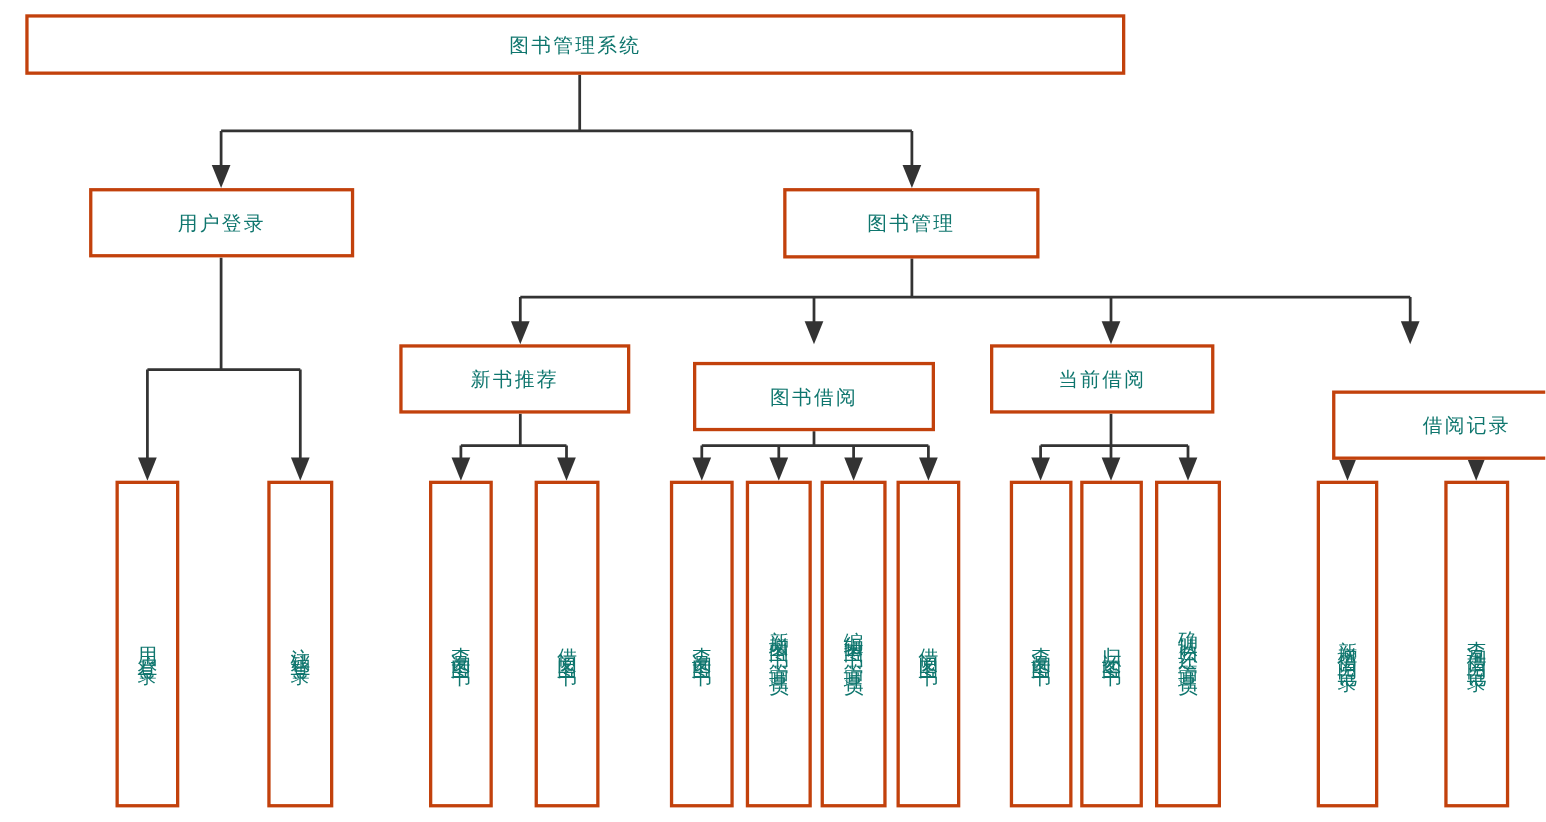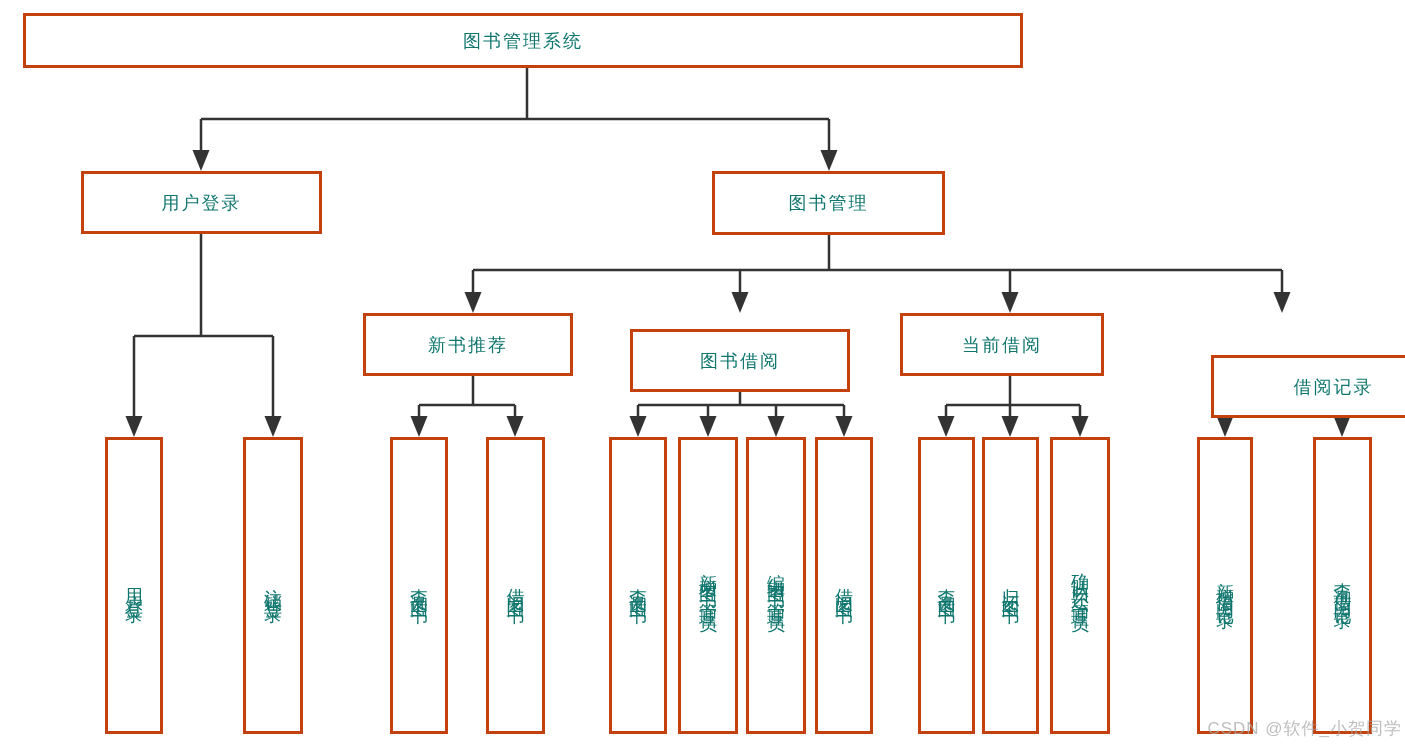--- a/index.html
+++ b/index.html
@@ -136,15 +136,14 @@
   <div class="node v-node" style="left:746px; top:437px; width:60px; height:297px;">编辑图书（管理员）</div>
   <div class="node v-node" style="left:815px; top:437px; width:58px; height:297px;">借阅图书</div>
 
   <div class="node v-node" style="left:918px; top:437px; width:57px; height:297px;">查询图书</div>
   <div class="node v-node" style="left:982px; top:437px; width:57px; height:297px;">归还图书</div>
   <div class="node v-node" style="left:1050px; top:437px; width:60px; height:297px;">确认归还（管理员）</div>
 
   <div class="node v-node" style="left:1197px; top:437px; width:56px; height:297px;">新增借阅记录</div>
   <div class="node v-node" style="left:1313px; top:437px; width:59px; height:297px;">查询借阅记录</div>
 
-  <div class="watermark">CSDN @软件_小贺同学</div>
 
 </div>
 
 </body></html>

